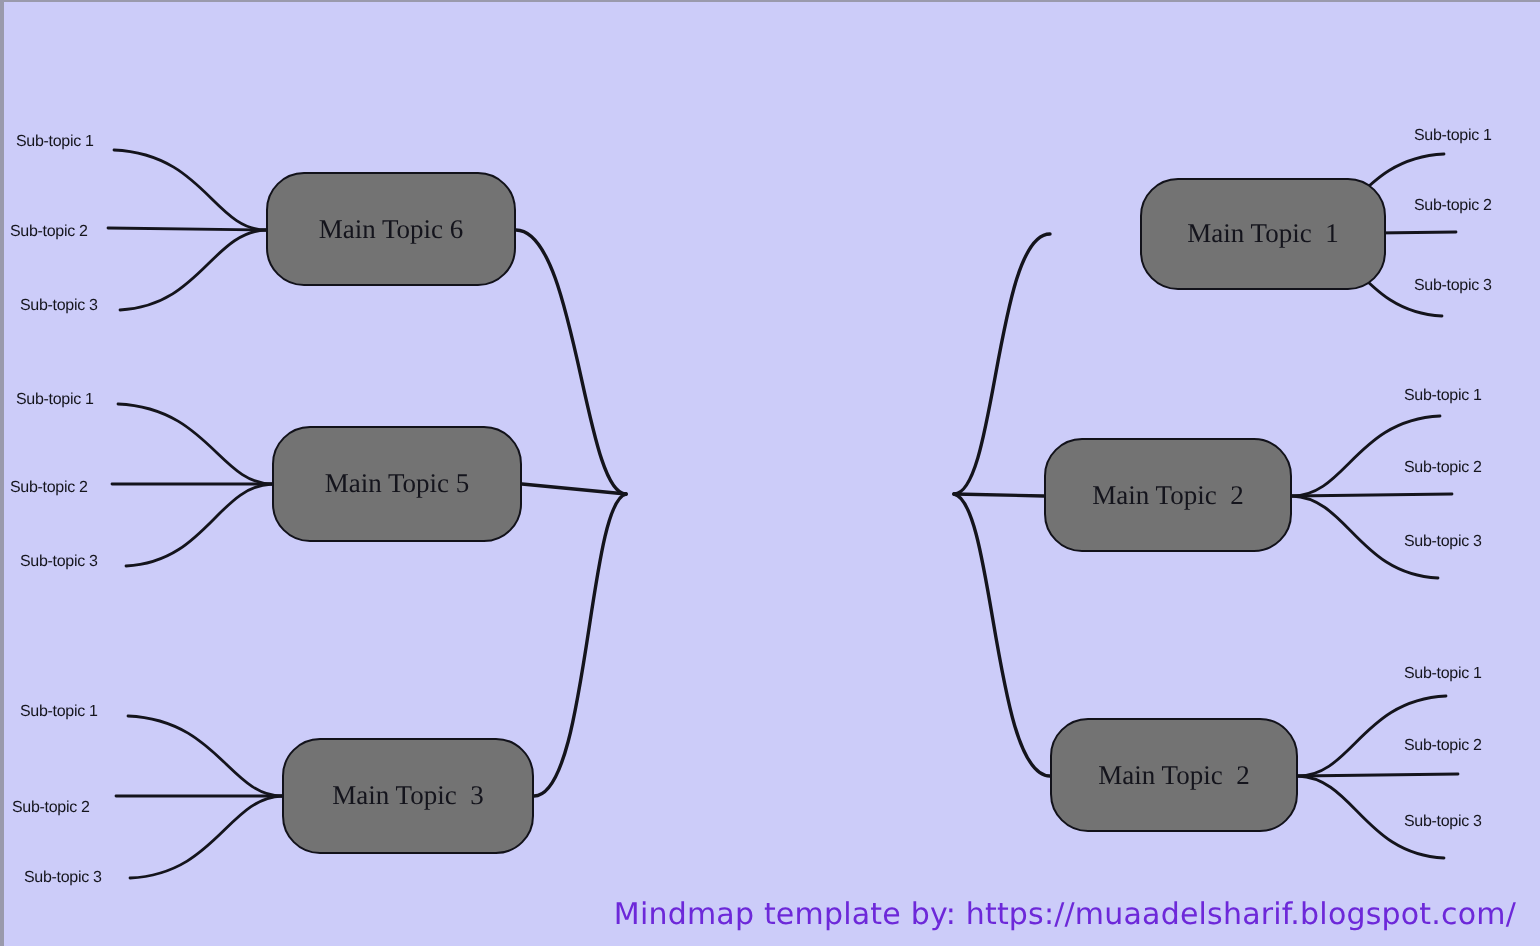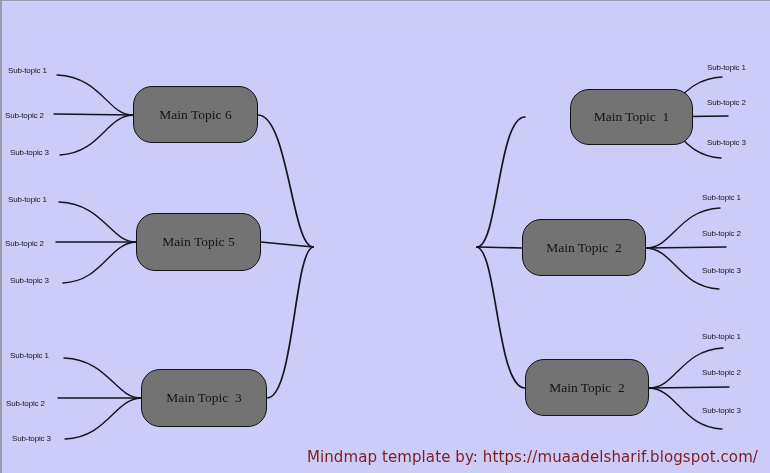--- a/index.html
+++ b/index.html
@@ -62,21 +62,21 @@
   }
   .subtopic.right {
     text-align: left;
   }
   #footer {
     position: absolute;
     right: 12px;
     bottom: 7px;
     font-family: "DejaVu Sans", sans-serif;
     font-size: 15px;
-    color: #7f1d1d;
+    color: #6d28d9;
     letter-spacing: 0.1px;
     white-space: nowrap;
     z-index: 7;
   }
 </style>
 </head>
 <body>
 
 <div id="canvas">
 

